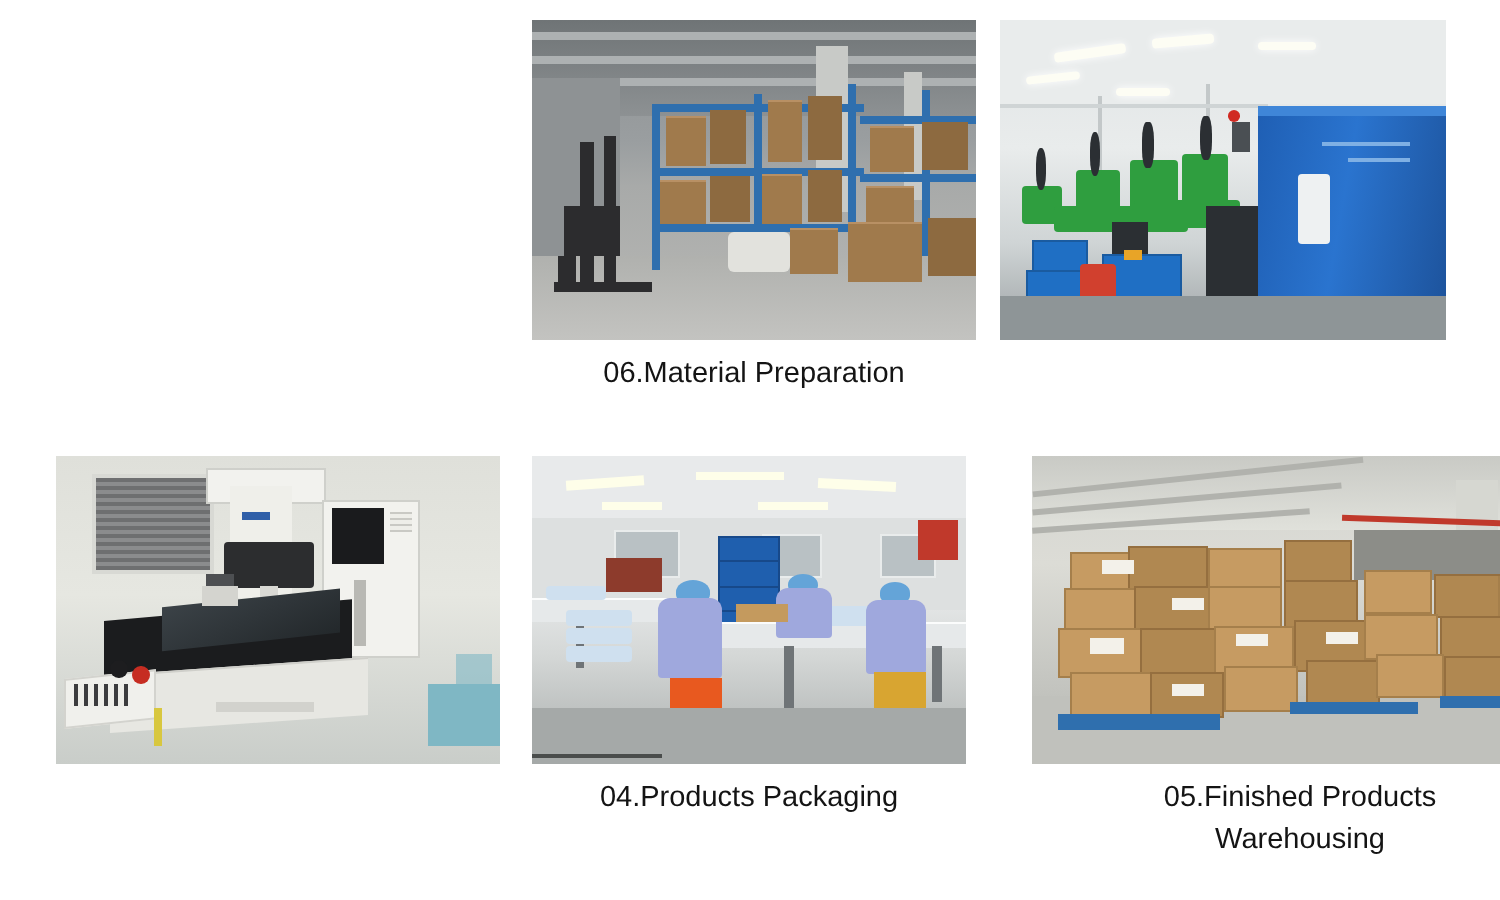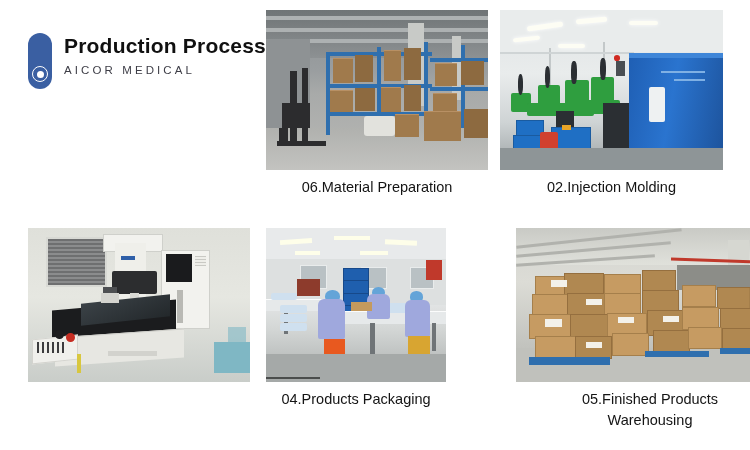--- a/index.html
+++ b/index.html
@@ -104,21 +104,21 @@
     color: #141414;
     line-height: 21px;
     padding-top: 7px;
     white-space: pre-line;
   }
 
   
   .card-1 { left: 266px; top: 10px;  width: 222px; }
   .card-2 { left: 500px; top: 10px;  width: 223px; }
   .card-3 { left: 28px;  top: 228px; width: 222px; }
-  .card-4 { left: 266px; top: 228px; width: 180px; }
+  .card-4 { left: 266px; top: 228px; width: 217px; }
   .card-5 { left: 500px; top: 228px; width: 268px; margin-left: 16px; }
 
   .card-1 .photo, .card-2 .photo { height: 160px; }
   .card-3 .photo, .card-4 .photo, .card-5 .photo { height: 154px; }
 
   
   .scene { position: absolute; inset: 0; }
   .scene div { position: absolute; }
 
   
@@ -191,29 +191,20 @@
   .s5 .boxd   { background:#b08851; border:1px solid #956f3f; }
   .s5 .lbl    { background:#f3f1ea; }
   .s5 .pallet { background:#2f6fae; }
   .s5 .floor  { left:0; bottom:0; width:100%; height:22%; background:#c0c1bc; }
 </style>
 </head>
 <body>
 
 <div class="page">
 
-  <div class="brand">
-    <div class="brand-mark">
-      <div class="ring"></div>
-    </div>
-    <div class="brand-text">
-      <div class="brand-title">Production Process</div>
-      <div class="brand-sub">AICOR MEDICAL</div>
-    </div>
-  </div>
 
   <div class="grid">
 
     <div class="card card-1">
       <div class="photo">
         <div class="scene s1">
           <div class="ceil"></div>
           <div class="beam" style="left:0;top:4%;width:100%;"></div>
           <div class="beam" style="left:0;top:11%;width:100%;"></div>
           <div class="beam" style="left:0;top:18%;width:100%;"></div>
@@ -295,21 +286,20 @@
           <div class="dark" style="left:25%;top:63%;width:8%;height:12%;"></div>
 
           <div class="crate" style="left:7%;top:69%;width:12%;height:9%;"></div>
           <div class="crate" style="left:6%;top:78%;width:13%;height:9%;"></div>
           <div class="crate" style="left:23%;top:73%;width:17%;height:17%;"></div>
           <div class="redbin" style="left:18%;top:76%;width:8%;height:16%;"></div>
           <div style="left:28%;top:72%;width:4%;height:3%;background:#e8a427;"></div>
           <div class="floor"></div>
         </div>
       </div>
-      <div class="caption">02.Injection Molding</div>
     </div>
 
     <div class="card card-3">
       <div class="photo">
         <div class="scene s3">
           <div class="wallwin"></div>
           <div class="teal" style="right:0;bottom:6%;width:16%;height:20%;"></div>
           <div class="teal" style="right:2%;bottom:26%;width:8%;height:10%;opacity:.6;"></div>
 
           <div class="frame" style="left:34%;top:4%;width:26%;height:10%;"></div>

